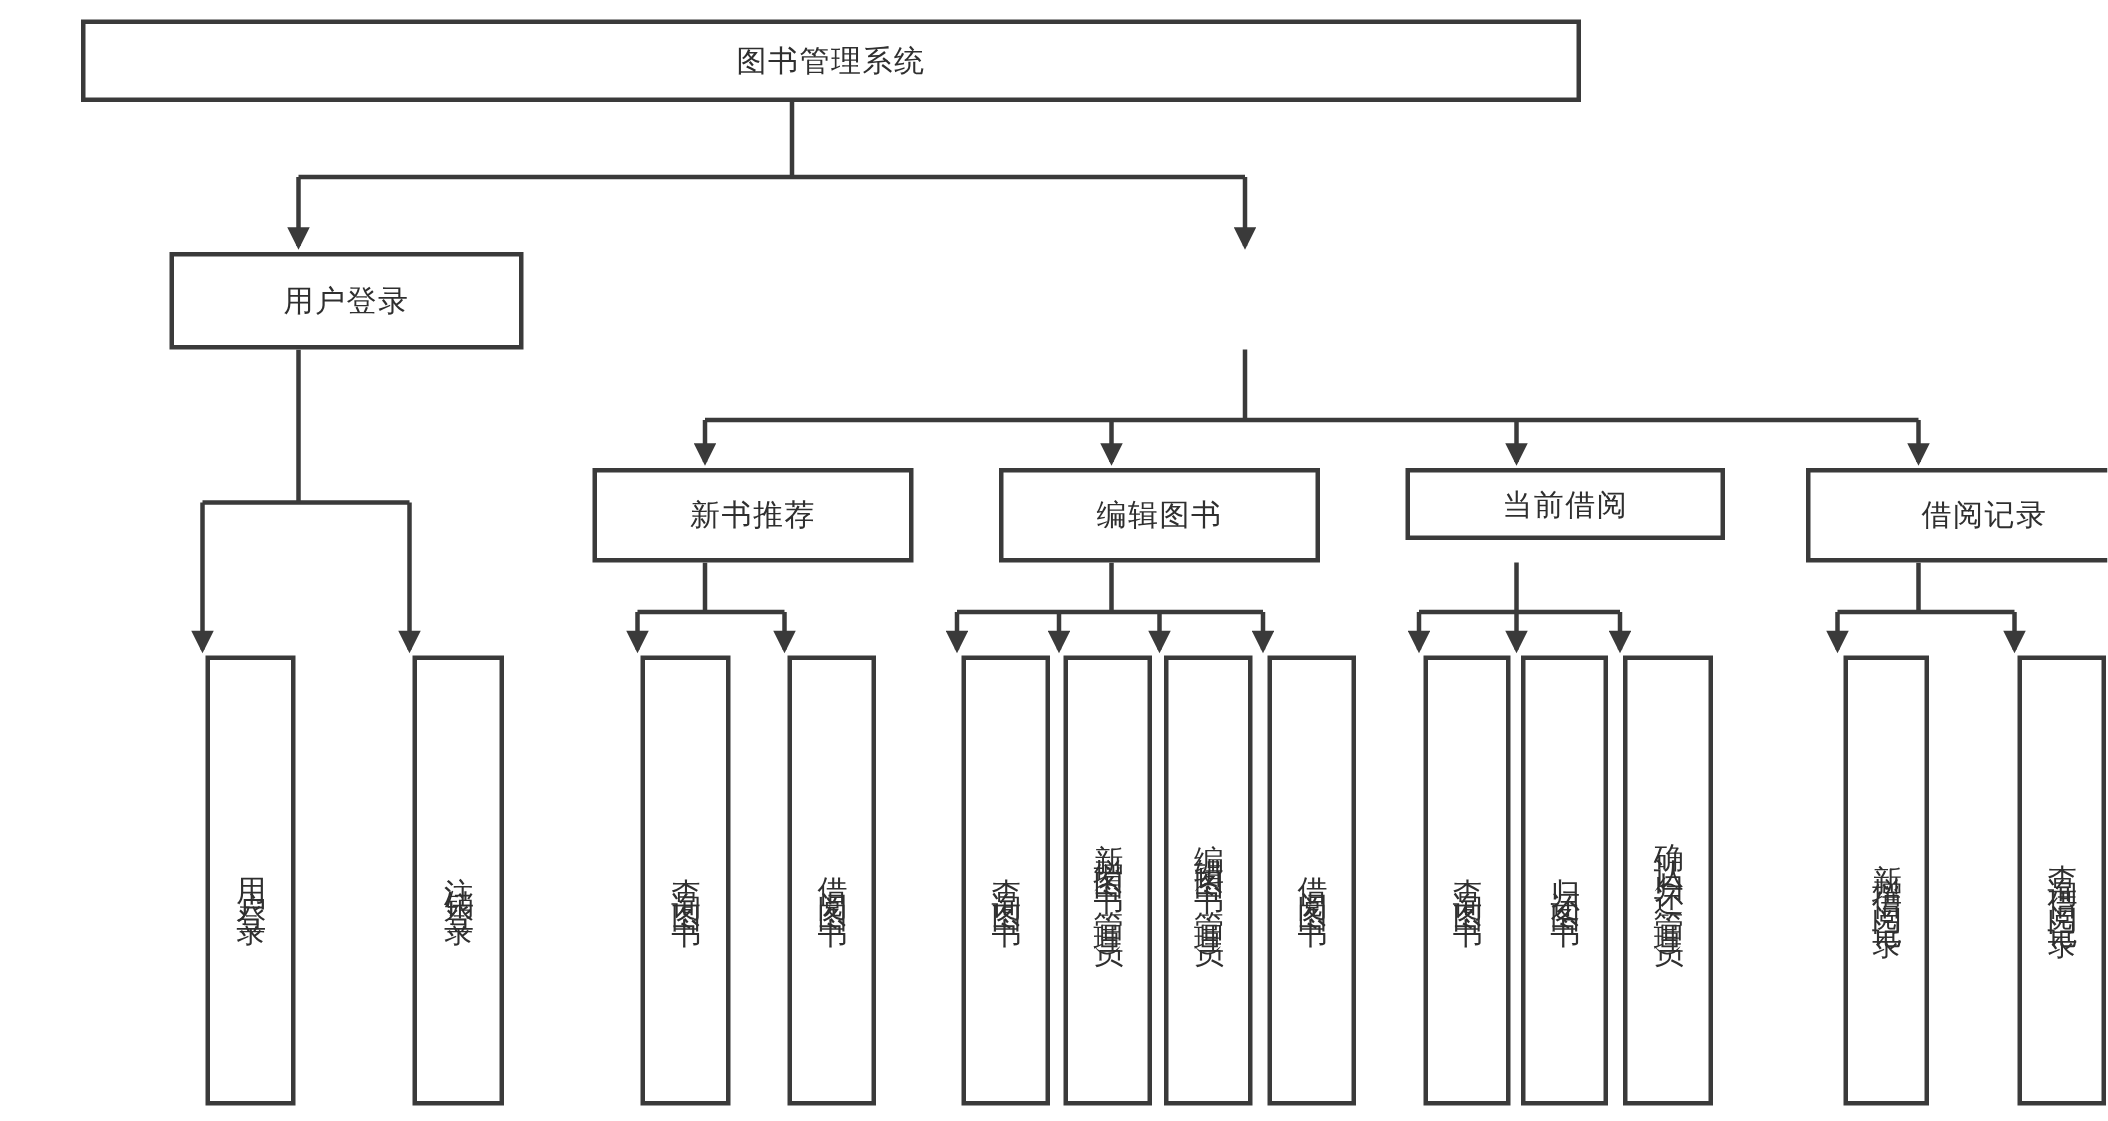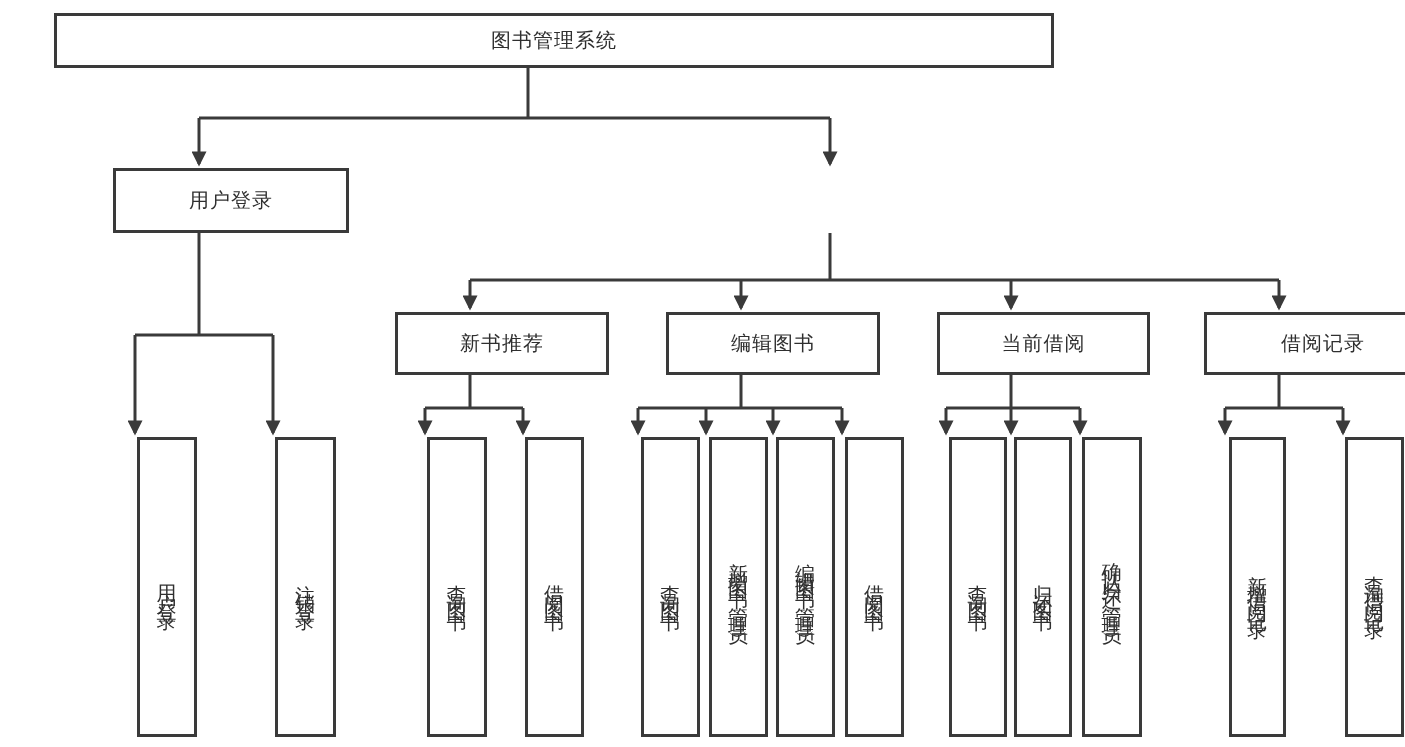--- a/index.html
+++ b/index.html
@@ -118,21 +118,21 @@
   <div class="node" style="left:81px;top:168px;width:236px;height:65px;">
     <span>用户登录</span>
   </div>
 
   <div class="node" style="left:363px;top:312px;width:214px;height:63px;font-family:Liberation Serif, serif;">
     <span>新书推荐</span>
   </div>
   <div class="node" style="left:634px;top:312px;width:214px;height:63px;">
     <span>编辑图书</span>
   </div>
-  <div class="node" style="left:905px;top:312px;width:213px;height:63px;">
+  <div class="node" style="left:905px;top:312px;width:213px;height:48px;">
     <span>当前借阅</span>
   </div>
   <div class="node" style="left:1172px;top:312px;width:238px;height:63px;">
     <span>借阅记录</span>
   </div>
 
   <div class="node leaf" style="left:105px;top:437px;width:60px;height:300px;">
     <span class="vtext">用户登录</span>
   </div>
   <div class="node leaf" style="left:243px;top:437px;width:61px;height:300px;">

